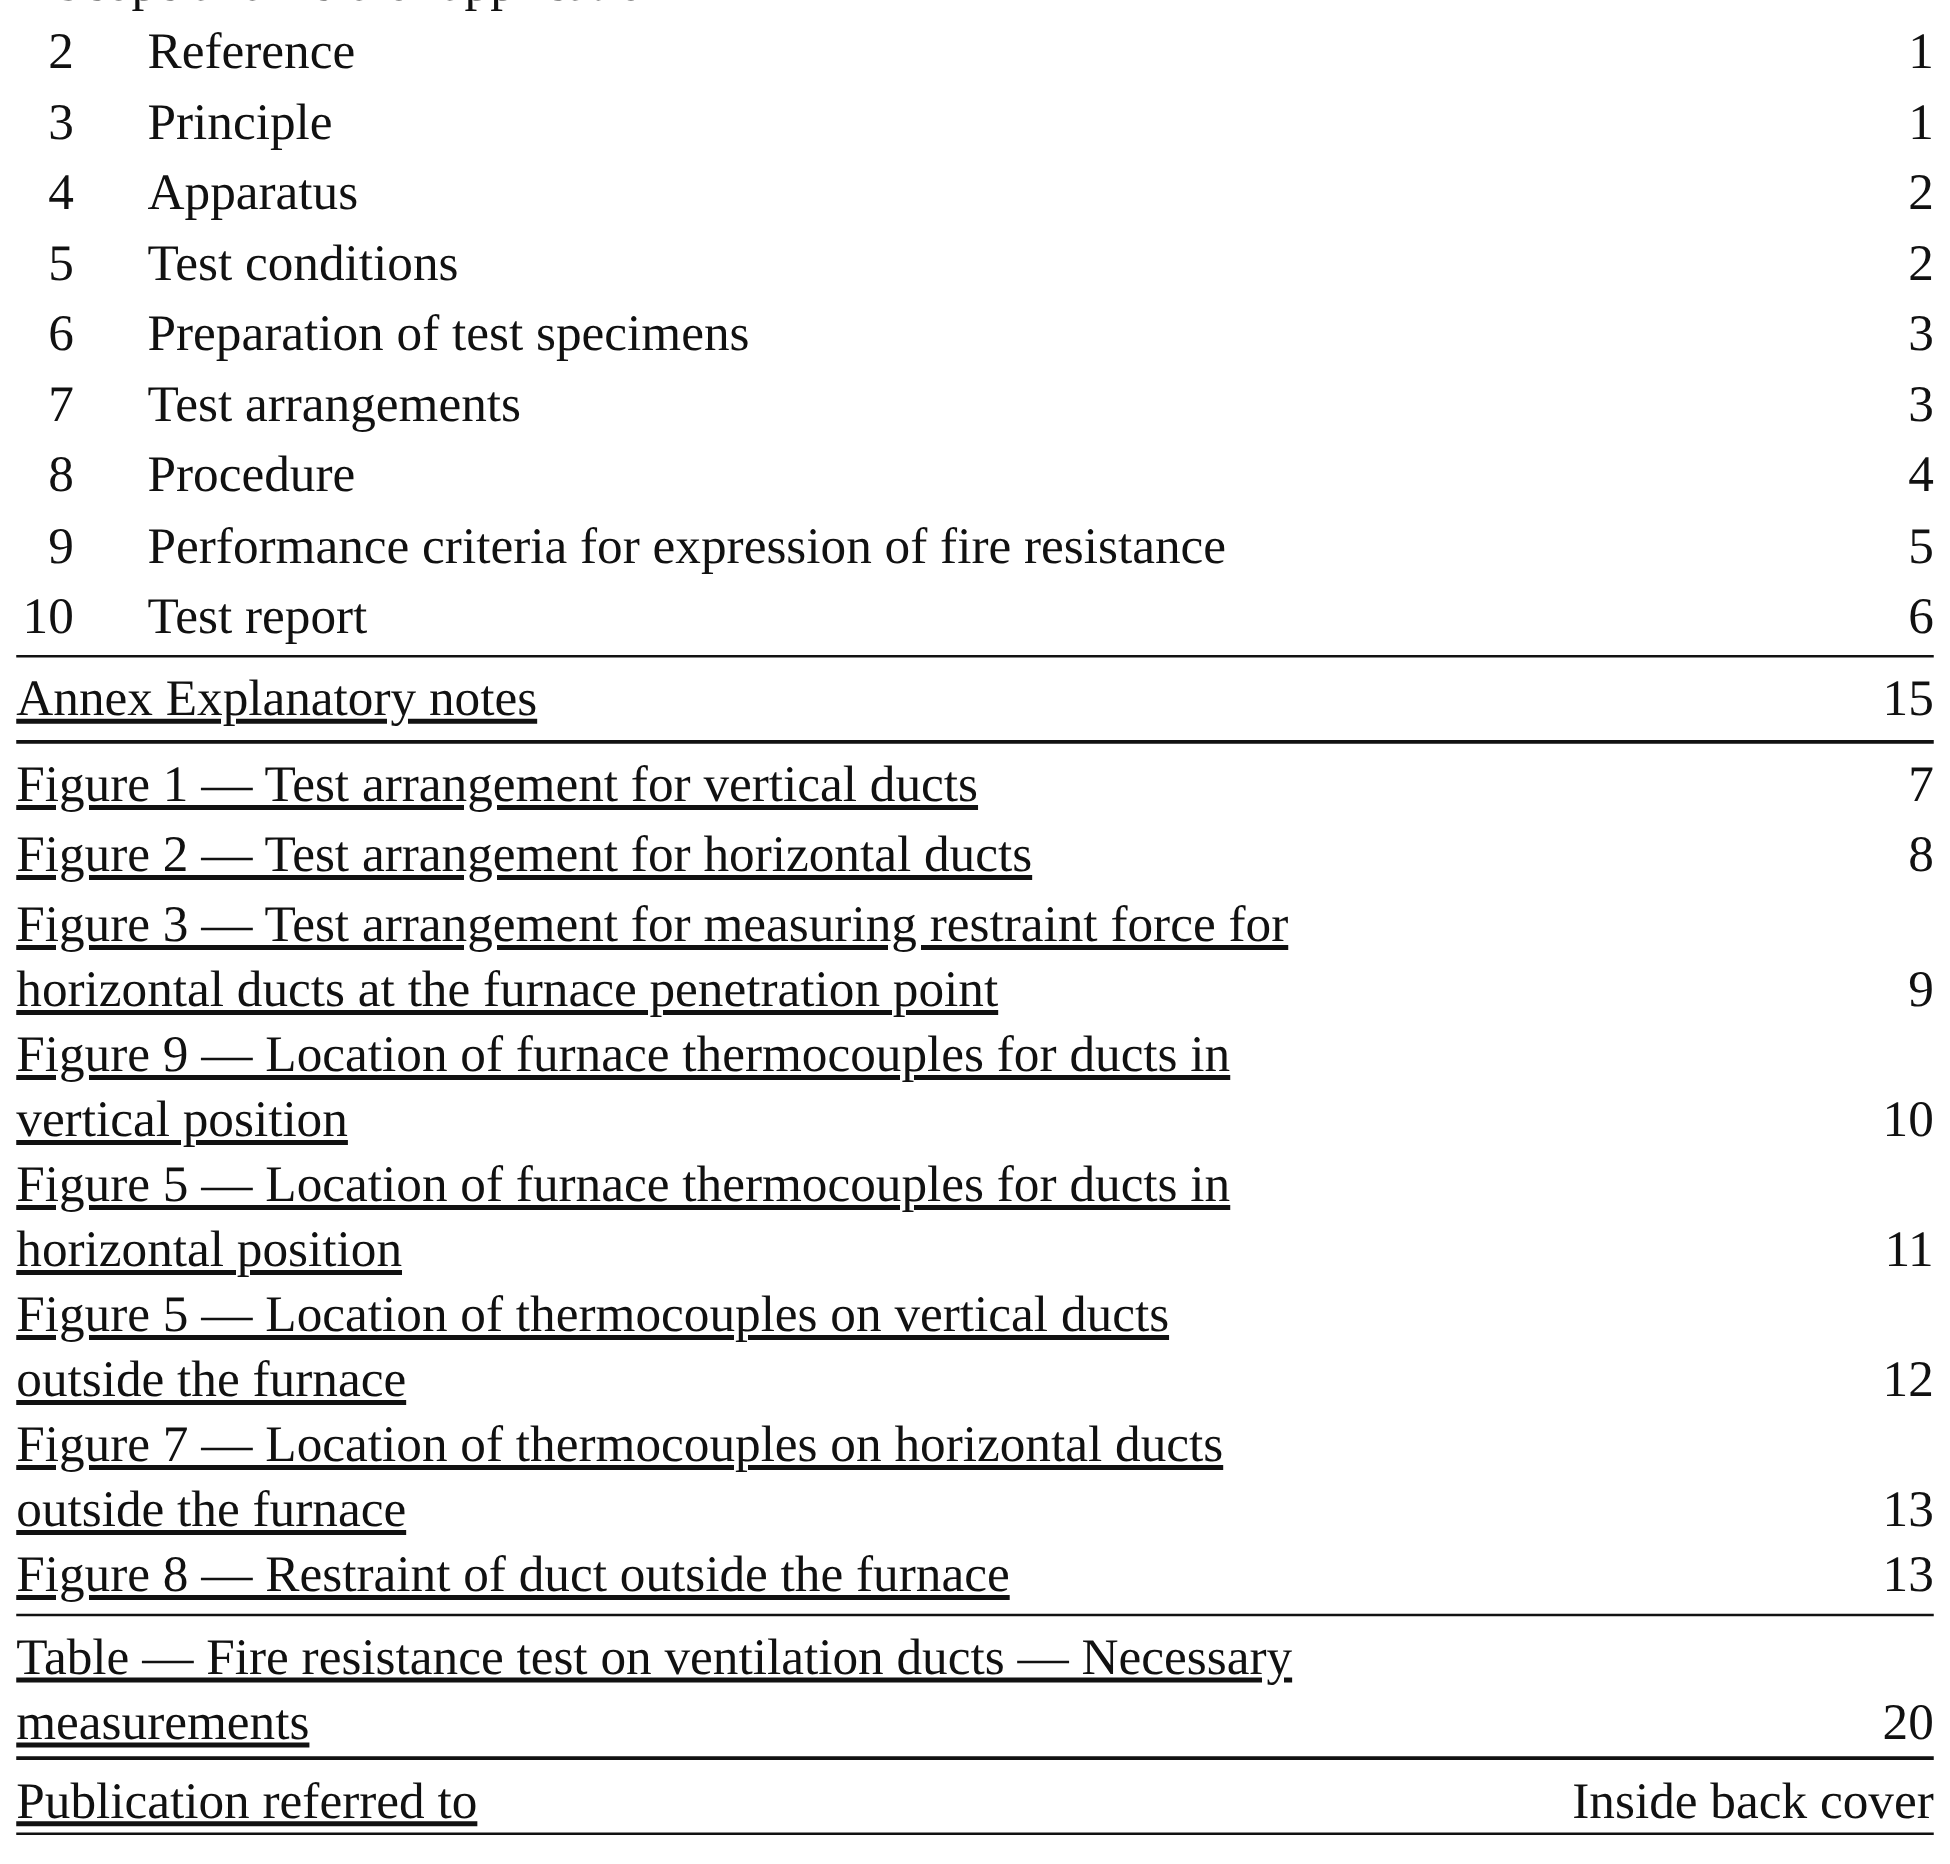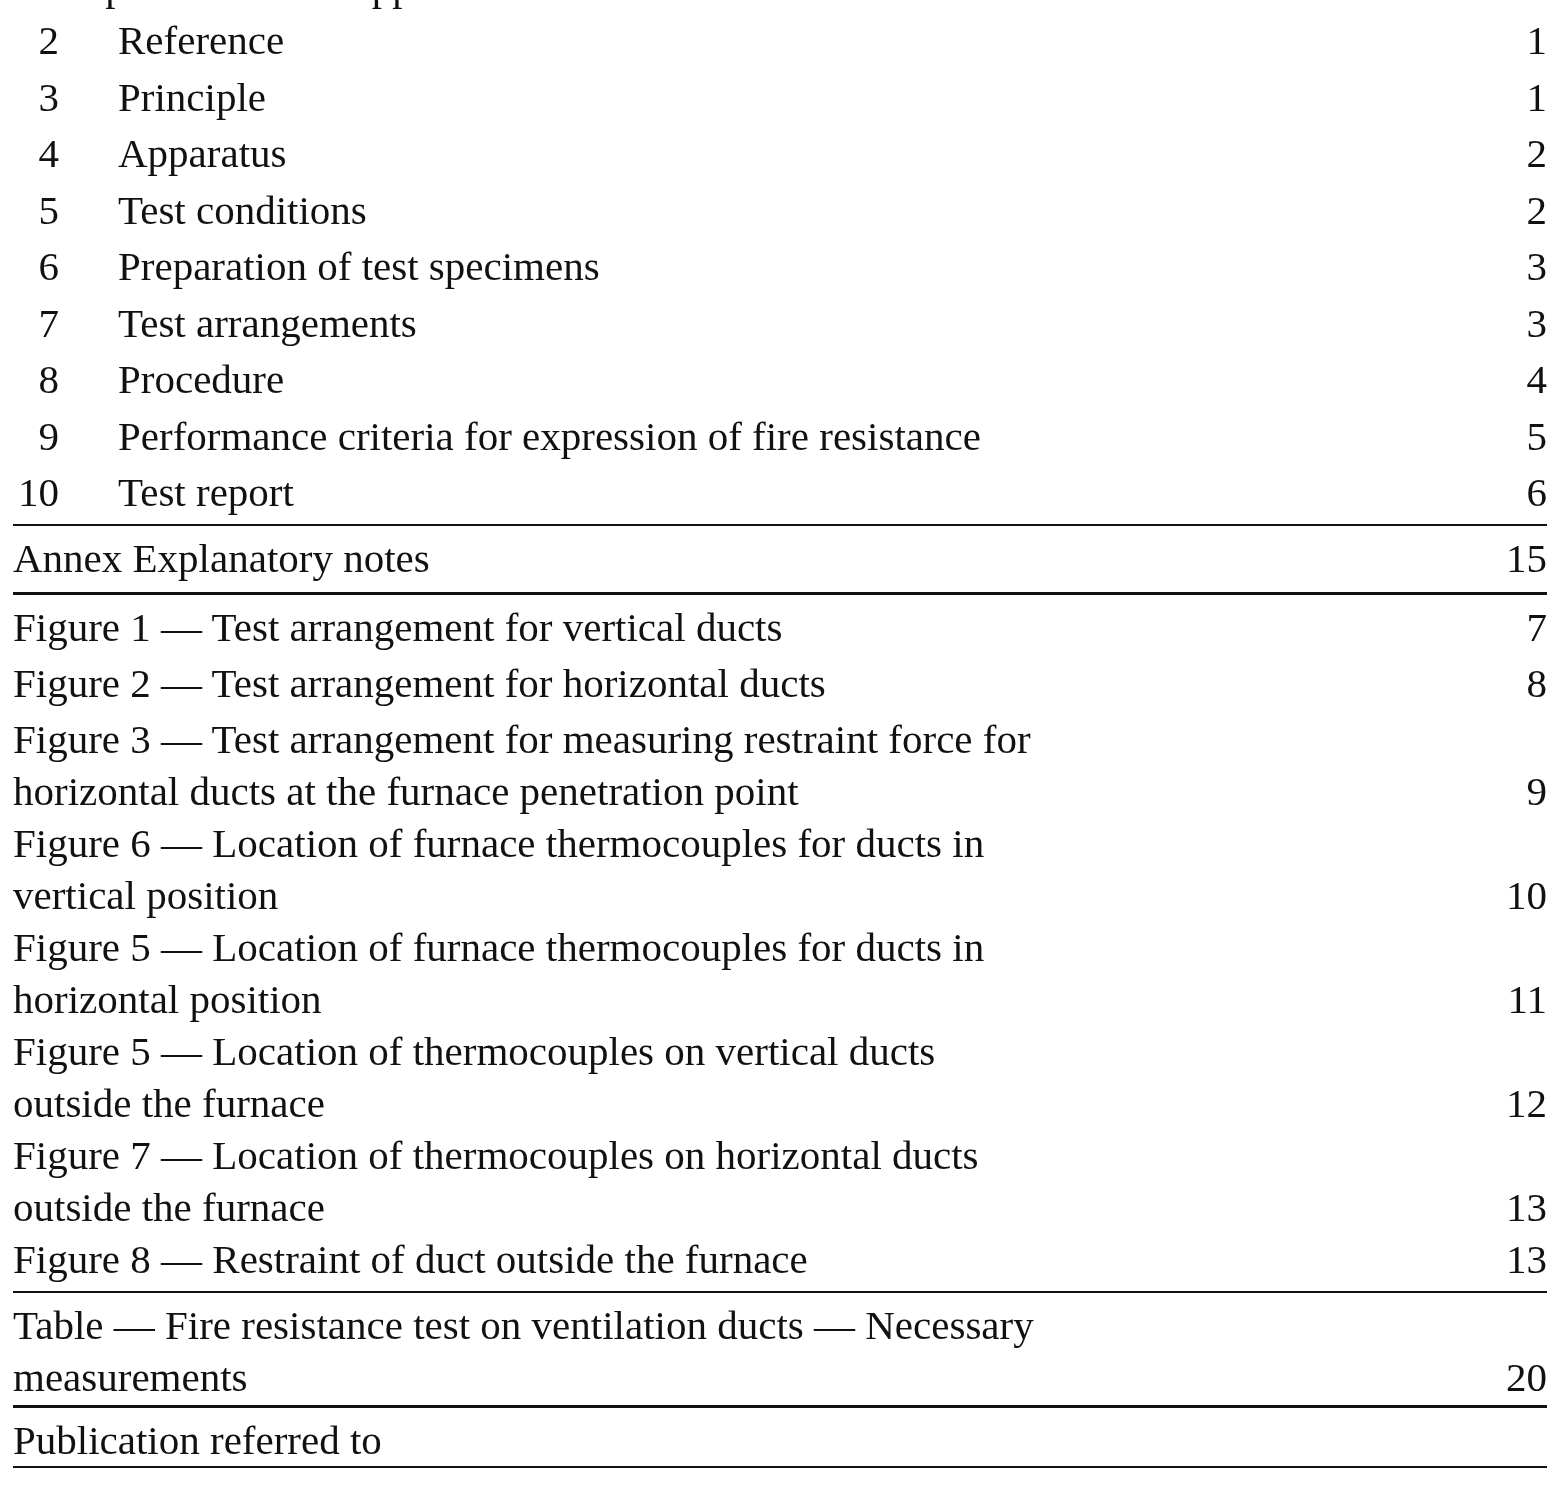--- a/index.html
+++ b/index.html
@@ -59,20 +59,21 @@
       width: 100%;
     }
     .entry {
       position: relative;
       padding-right: 80px;
     }
     .entry .etext {
       display: block;
       line-height: 52px;
       white-space: pre-line;
+      text-decoration: underline;
     }
     .entry .epage {
       position: absolute;
       right: 0;
       bottom: 0;
       line-height: 52px;
     }
   </style>
 </head>
 <body>
@@ -148,21 +149,21 @@
     <div class="entry" style="margin-bottom:4px;">
       <span class="etext">Figure 2 — Test arrangement for horizontal ducts</span>
       <span class="epage">8</span>
     </div>
     <div class="entry" style="margin-bottom:0px;">
       <span class="etext">Figure 3 — Test arrangement for measuring restraint force for
 horizontal ducts at the furnace penetration point</span>
       <span class="epage">9</span>
     </div>
     <div class="entry" style="margin-bottom:0px;">
-      <span class="etext">Figure 6 — Location of furnace thermocouples for ducts in
+      <span class="etext">Figure 9 — Location of furnace thermocouples for ducts in
 vertical position</span>
       <span class="epage">10</span>
     </div>
     <div class="entry" style="margin-bottom:0px;">
       <span class="etext">Figure 5 — Location of furnace thermocouples for ducts in
 horizontal position</span>
       <span class="epage">11</span>
     </div>
     <div class="entry" style="margin-bottom:0px;">
       <span class="etext">Figure 5 — Location of thermocouples on vertical ducts
@@ -185,17 +186,18 @@
   <div class="entry" style="margin-top:6px; margin-bottom:2px;">
     <span class="etext">Table — Fire resistance test on ventilation ducts — Necessary
 measurements</span>
     <span class="epage">20</span>
   </div>
 
   <div class="rule"></div>
 
   <div class="entry" style="margin-top:6px; margin-bottom:0; padding-right:0;">
     <span class="etext">Publication referred to</span>
+    <span class="epage">Inside back cover</span>
   </div>
 
   <div class="rule"></div>
 
 </div>
 
 </body></html>

